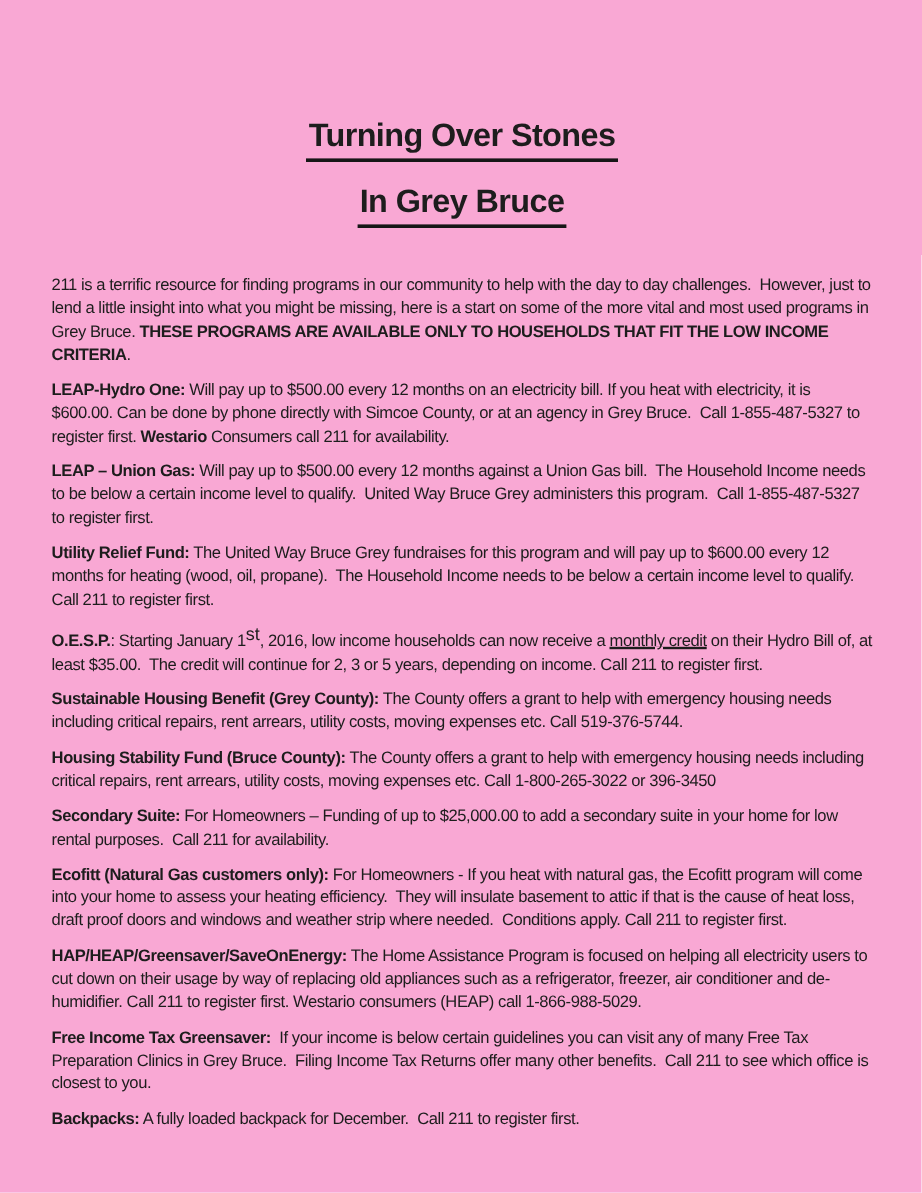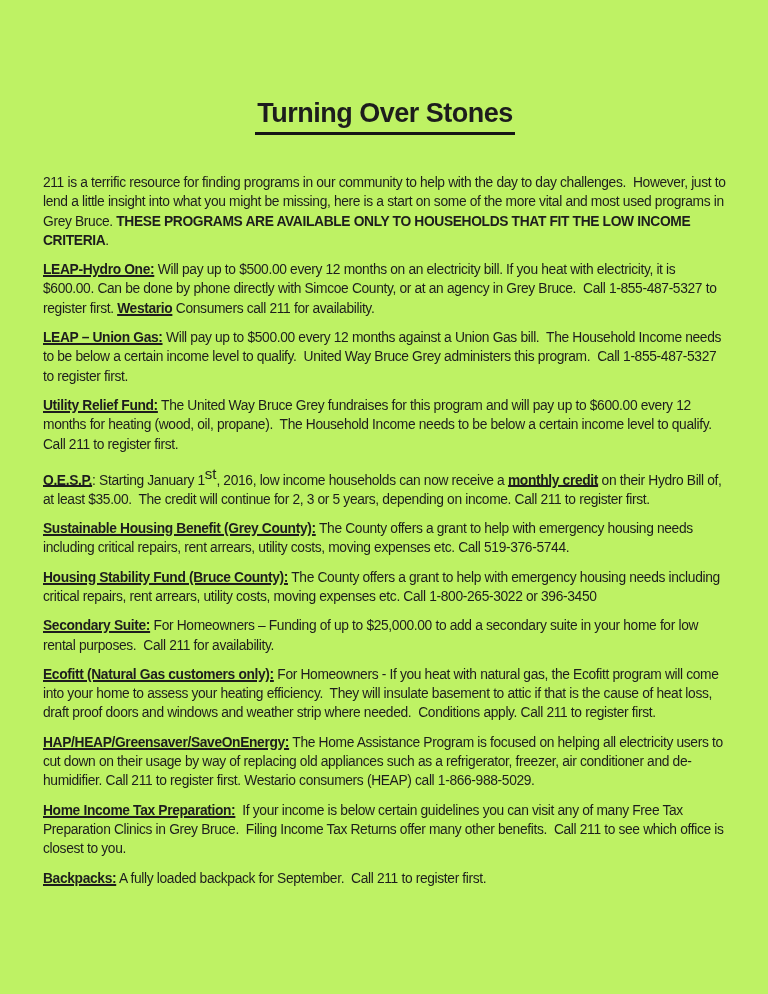--- a/index.html
+++ b/index.html
@@ -4,21 +4,21 @@
 <style>
   html, body {
     margin: 0;
     padding: 0;
     background: #ffffff;
   }
   .page {
     position: relative;
     width: 768px;
     height: 994px;
-    background: #bef264;
+    background: #f9a8d4;
     box-sizing: border-box;
     padding: 97px 41px 0 43px;
     overflow: hidden;
     font-family: "Liberation Sans", sans-serif;
     color: #1d1d1d;
   }
   .title-block {
     text-align: center;
     margin-bottom: 38px;
   }
@@ -40,41 +40,44 @@
     font-size: 13.8px;
     line-height: 19.3px;
     letter-spacing: -0.35px;
   }
   .doc-body p {
     margin: 0 0 10px 0;
     white-space: pre-wrap;
   }
   .seg-b  { font-weight: bold; }
   .seg-i  { }
-  .seg-u  { text-decoration: underline; text-decoration-thickness: 1.5px; font-weight: bold; }
-  .seg-bu { font-weight: bold; text-decoration: underline; text-decoration-thickness: 2px; }
+  .seg-u  { text-decoration: underline; text-decoration-thickness: 1.5px; }
+  .seg-bu { font-weight: bold; text-decoration-thickness: 2px; }
   .seg-sup { vertical-align: super; font-size: 15px; letter-spacing: 0; }
 </style>
 </head>
 <body>
 
 <div class="page">
   <div class="title-block">
     <div class="title-line">
       <span class="title-underline">Turning Over Stones</span>
+    </div>
+    <div class="title-line">
+      <span class="title-underline">In Grey Bruce</span>
     </div>
   </div>
 
   <div class="doc-body">
       <p><span>211 is a terrific resource for finding programs in our community to help with the day to day challenges.  However, just to lend a little insight into what you might be missing, here is a start on some of the more vital and most used programs in Grey Bruce. </span><span class="seg-b">THESE PROGRAMS ARE AVAILABLE ONLY TO HOUSEHOLDS THAT FIT THE LOW INCOME CRITERIA</span><span>.</span></p>
       <p><span class="seg-bu">LEAP-Hydro One:</span><span> Will pay up to $500.00 every 12 months on an electricity bill. If you </span><span class="seg-i">heat</span><span> with electricity, it is $600.00. Can be done by phone directly with Simcoe County, or at an agency in Grey Bruce.  Call 1-855-487-5327 to register first. </span><span class="seg-bu">Westario</span><span> Consumers call 211 for availability.</span></p>
       <p><span class="seg-bu">LEAP – Union Gas:</span><span> Will pay up to $500.00 every 12 months against a Union Gas bill.  The Household Income needs to be below a certain income level to qualify.  United Way Bruce Grey administers this program.  Call 1-855-487-5327 to register first.</span></p>
       <p><span class="seg-bu">Utility Relief Fund:</span><span> The United Way Bruce Grey fundraises for this program and will pay up to $600.00 every 12 months for heating (wood, oil, propane).  The Household Income needs to be below a certain income level to qualify. Call 211 to register first.</span></p>
       <p><span class="seg-bu">O.E.S.P.</span><span>: Starting January 1</span><span class="seg-sup">st</span><span>, 2016, low income households can now receive a </span><span class="seg-u">monthly credit</span><span> on their Hydro Bill of, at least $35.00.  The credit will continue for 2, 3 or 5 years, depending on income. Call 211 to register first.</span></p>
       <p><span class="seg-bu">Sustainable Housing Benefit (Grey County):</span><span> The County offers a grant to help with emergency housing needs including critical repairs, rent arrears, utility costs, moving expenses etc. Call 519-376-5744.</span></p>
       <p><span class="seg-bu">Housing Stability Fund (Bruce County):</span><span> The County offers a grant to help with emergency housing needs including critical repairs, rent arrears, utility costs, moving expenses etc. Call 1-800-265-3022 or 396-3450</span></p>
       <p><span class="seg-bu">Secondary Suite:</span><span> For Homeowners – Funding of up to $25,000.00 to add a secondary suite in your home for low rental purposes.  Call 211 for availability.</span></p>
       <p><span class="seg-bu">Ecofitt (Natural Gas customers only):</span><span> For Homeowners - If you heat with natural gas, the Ecofitt program will come into your home to assess your heating efficiency.  They will insulate basement to attic if that is the cause of heat loss, draft proof doors and windows and weather strip where needed.  Conditions apply. Call 211 to register first.</span></p>
       <p><span class="seg-bu">HAP/HEAP/Greensaver/SaveOnEnergy:</span><span> The Home Assistance Program is focused on helping all electricity users to cut down on their usage by way of replacing old appliances such as a refrigerator, freezer, air conditioner and de-humidifier. Call 211 to register first. Westario consumers (HEAP) call 1-866-988-5029.</span></p>
-      <p><span class="seg-bu">Home Income Tax Preparation:</span><span>  If your income is below certain guidelines you can visit any of many Free Tax Preparation Clinics in Grey Bruce.  Filing Income Tax Returns offer many other benefits.  Call 211 to see which office is closest to you.</span></p>
-      <p><span class="seg-bu">Backpacks:</span><span> A fully loaded backpack for September.  Call 211 to register first.</span></p>
+      <p><span class="seg-bu">Free Income Tax Greensaver:</span><span>  If your income is below certain guidelines you can visit any of many Free Tax Preparation Clinics in Grey Bruce.  Filing Income Tax Returns offer many other benefits.  Call 211 to see which office is closest to you.</span></p>
+      <p><span class="seg-bu">Backpacks:</span><span> A fully loaded backpack for December.  Call 211 to register first.</span></p>
     </div>
 </div>
 
 </body></html>

